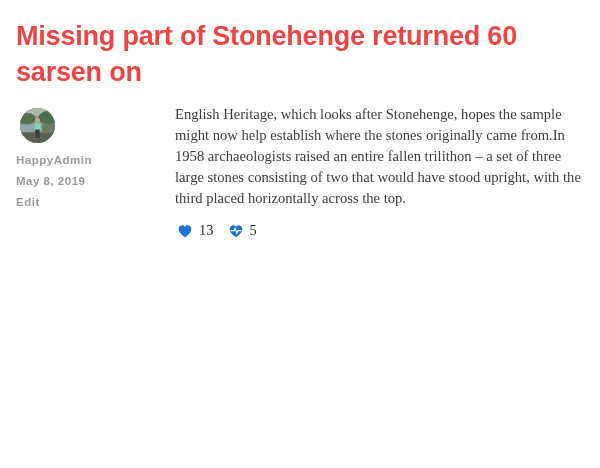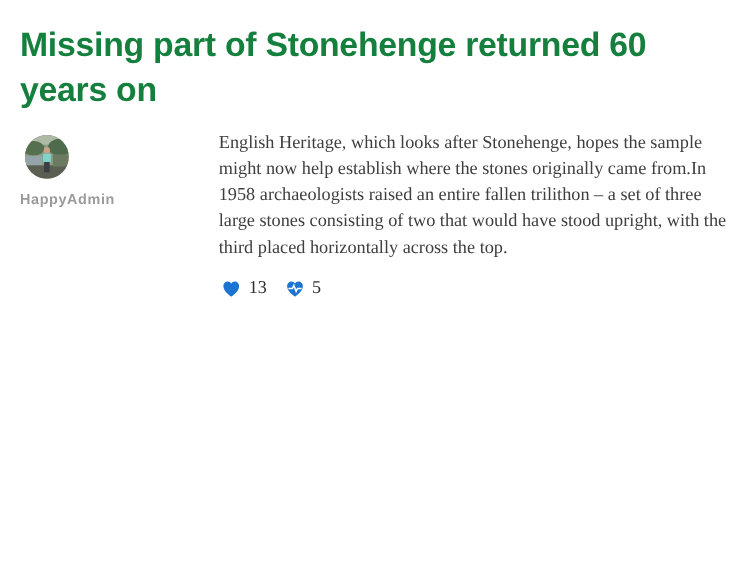--- a/index.html
+++ b/index.html
@@ -10,21 +10,21 @@
     font-family: "Liberation Sans", sans-serif;
   }
   .page { padding: 14px 16px 0 16px; }
 
   
   h1.post-title {
     margin: 4px 0 0 0;
     font-size: 27px;
     line-height: 36px;
     font-weight: 700;
-    color: #15803d;
+    color: #ef4444;
     letter-spacing: -0.2px;
   }
   h1.post-title .t-line { display: block; }
 
   
   .content { display: flex; margin-top: 14px; }
 
   aside.meta {
     width: 159px; flex: none;
     padding: 2px 0 0 0;
@@ -78,41 +78,43 @@
     color: #2e2e2e;
   }
 </style>
 </head>
 <body>
 
 <div class="page">
 
   <h1 class="post-title">
     <span class="t-line">Missing part of Stonehenge returned 60</span>
-    <span class="t-line">years on</span>
+    <span class="t-line">sarsen on</span>
   </h1>
 
   <div class="content">
 
     <aside class="meta">
       <div class="avatar">
         <svg width="35" height="35" viewBox="0 0 36 36" xmlns="http://www.w3.org/2000/svg">
           <rect x="0" y="0" width="36" height="36" fill="#8d9a84"></rect>
           <rect x="0" y="0" width="36" height="8" fill="#aeb9a6"></rect>
           <ellipse cx="7" cy="11" rx="9" ry="6" fill="#55704f"></ellipse>
           <ellipse cx="29" cy="10" rx="10" ry="7" fill="#4e6b4e"></ellipse>
           <rect x="0" y="17" width="14" height="8" fill="#93a5a8"></rect>
           <rect x="0" y="25" width="36" height="11" fill="#5a5f52"></rect>
           <rect x="23" y="16" width="13" height="10" fill="#6d7a62"></rect>
           <circle cx="18" cy="12.5" r="2.6" fill="#c9a186"></circle>
           <rect x="14.7" y="15.3" width="6.6" height="7.6" rx="1.6" fill="#7fd4c8"></rect>
           <rect x="15.7" y="22.2" width="4.6" height="8.5" fill="#3a3f46"></rect>
         </svg>
       </div>
       <span class="meta-line">HappyAdmin</span>
+      <span class="meta-line">May 8, 2019</span>
+      <a class="meta-line">Edit</a>
     </aside>
 
     <article class="post-body">
       <p>English Heritage, which looks after Stonehenge, hopes the sample might now help establish where the stones originally came from.In 1958 archaeologists raised an entire fallen trilithon – a set of three large stones consisting of two that would have stood upright, with the third placed horizontally across the top.</p>
 
       <div class="reactions">
 
         <button class="reaction">
           <span class="icon">
             <svg width="16" height="16" viewBox="0 0 16 16" xmlns="http://www.w3.org/2000/svg">

